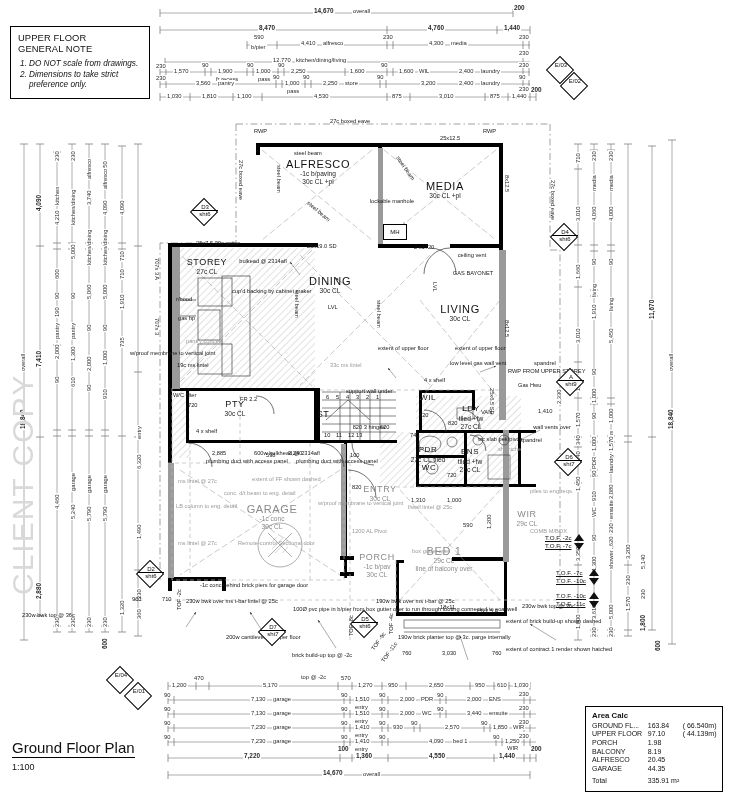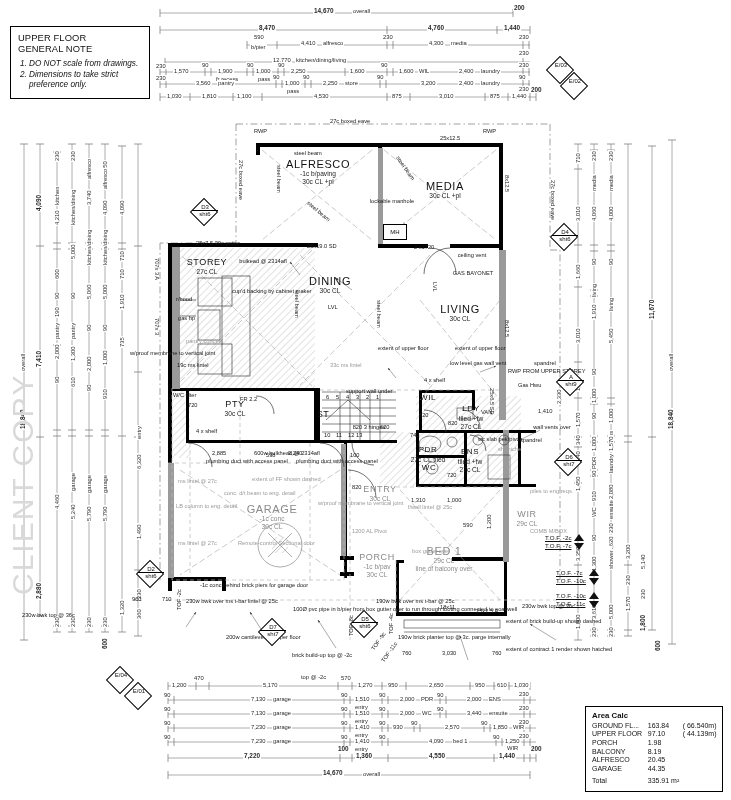--- a/index.html
+++ b/index.html
@@ -142,20 +142,24 @@
       </tr>
       <tr class="tot">
         <td>Total</td>
         <td class="v">335.91 m²</td>
         <td class="b"></td>
       </tr>
     </tbody>
       </table>
   </div>
 
+  <div id="title-block" class="abs">
+    <div class="t-main">Ground Floor Plan</div>
+    <div class="t-scale">1:100</div>
+  </div>
 
   <svg class="over" viewBox="0 0 731 800">
     <defs>
       <pattern id="hatch45" width="5" height="5" patternUnits="userSpaceOnUse" patternTransform="rotate(45)">
         <line x1="0" y1="0" x2="0" y2="5" stroke="#000" stroke-width="0.5" opacity="0.5"></line>
       </pattern>
       <pattern id="hatchlt" width="6" height="6" patternUnits="userSpaceOnUse" patternTransform="rotate(45)">
         <line x1="0" y1="0" x2="0" y2="6" stroke="#000" stroke-width="0.4" opacity="0.3"></line>
       </pattern>
       <marker id="ar" markerWidth="6" markerHeight="6" refX="5" refY="2" orient="auto">

